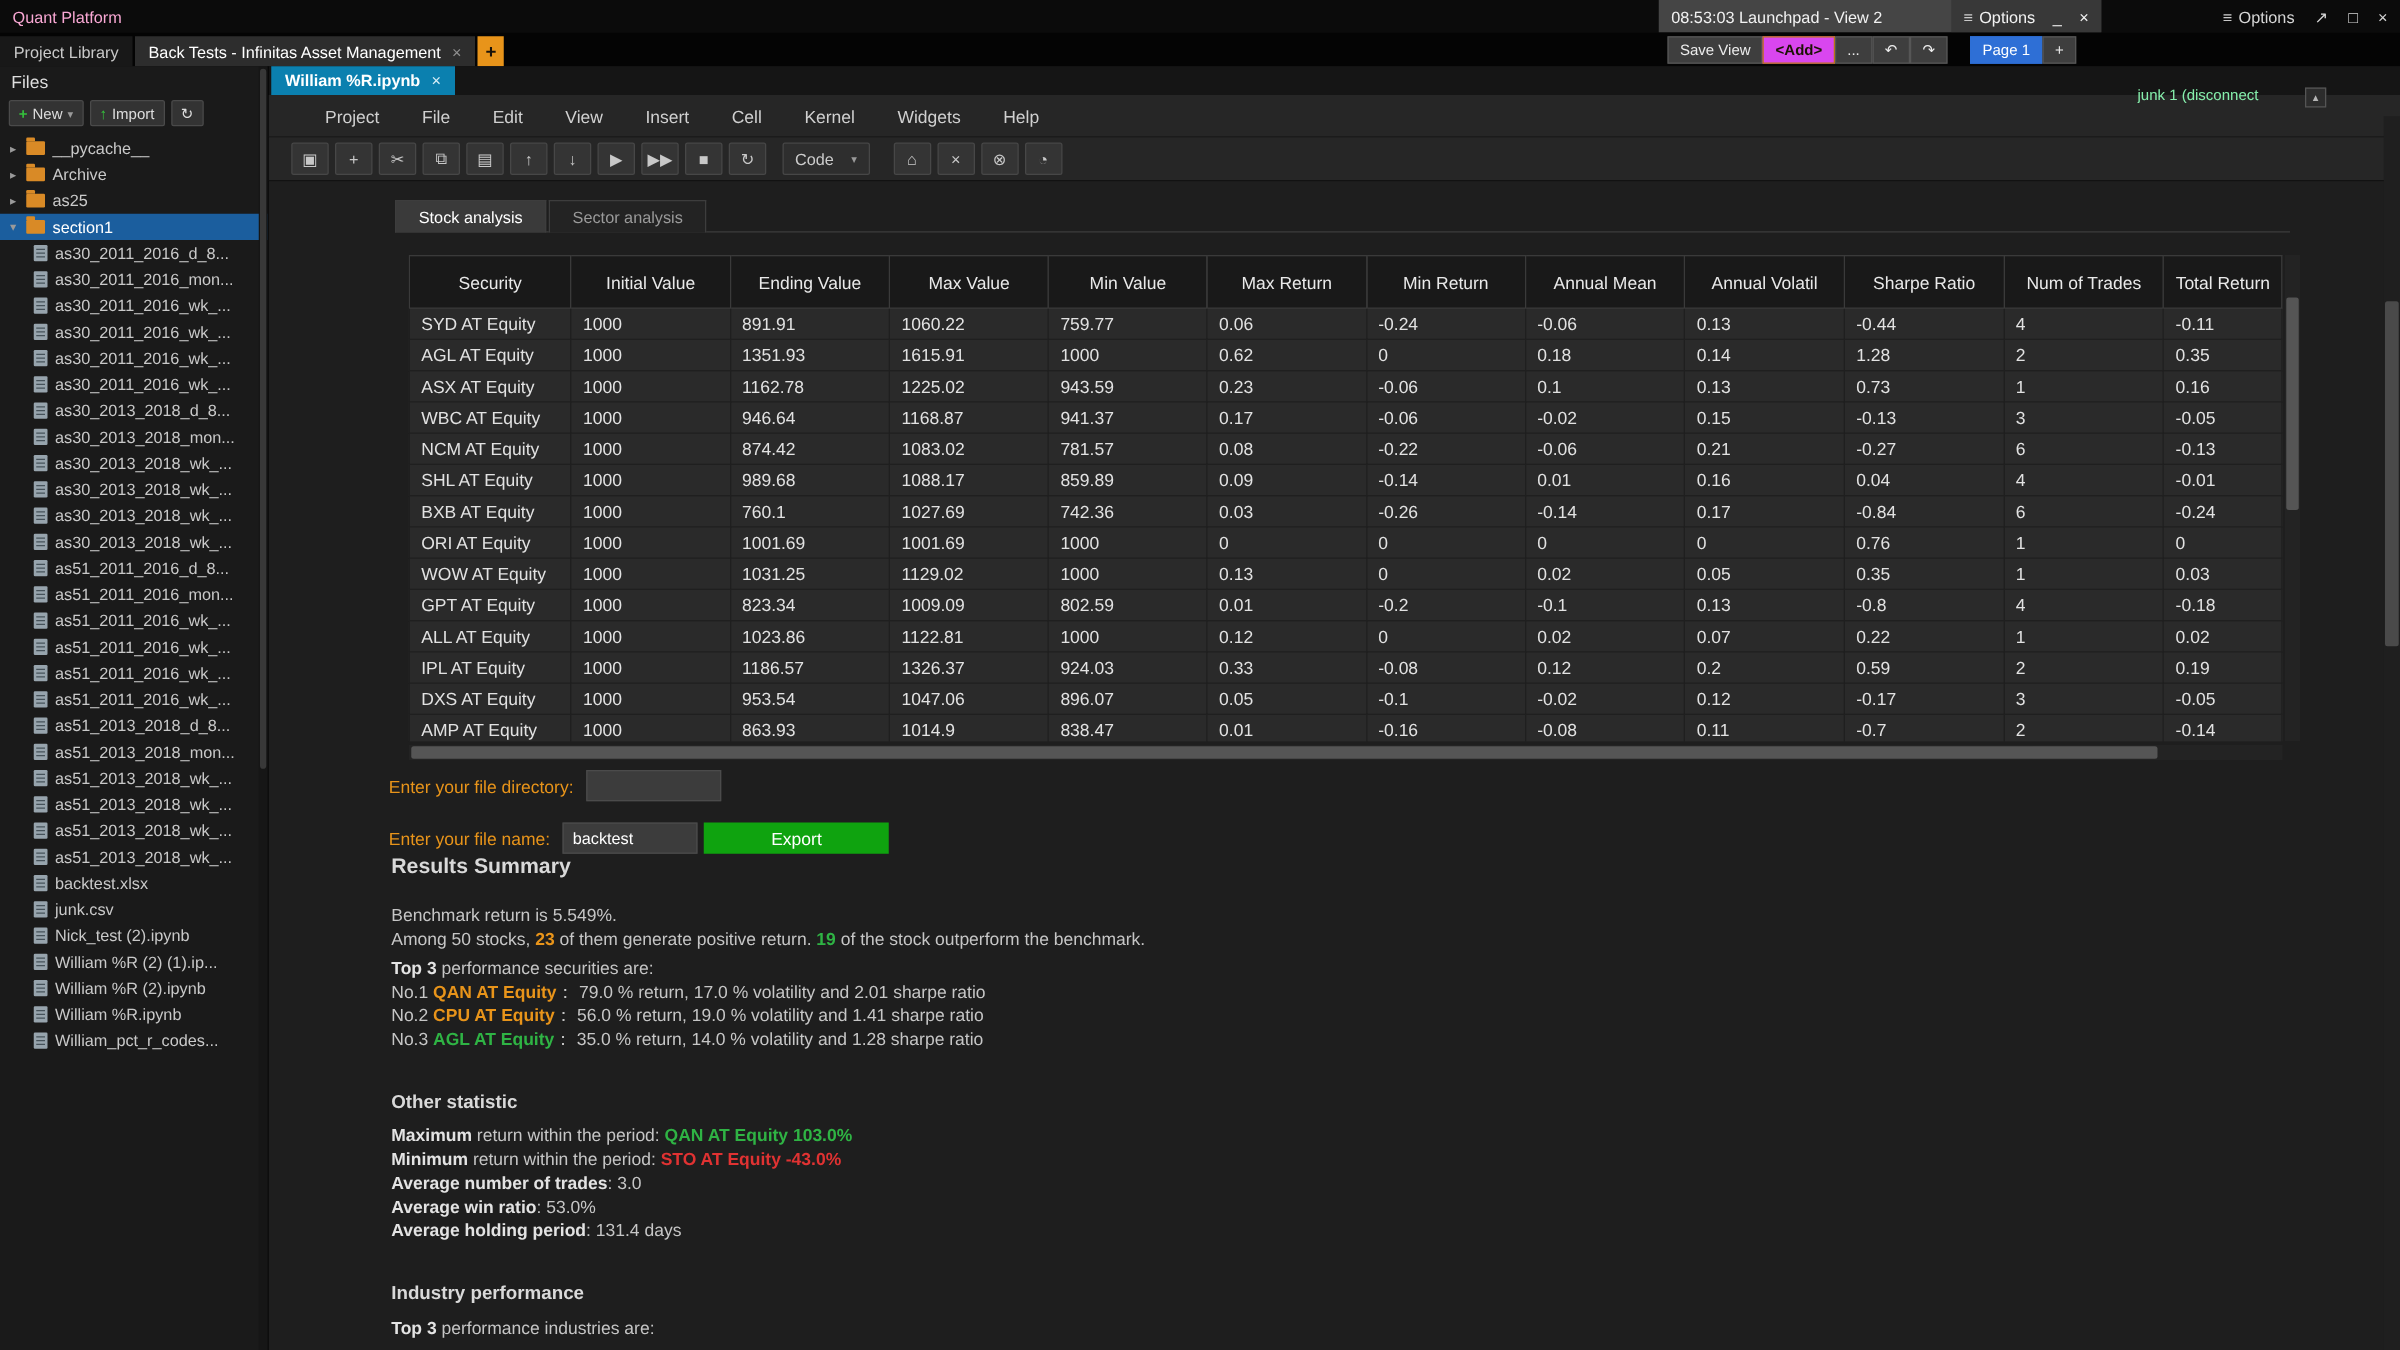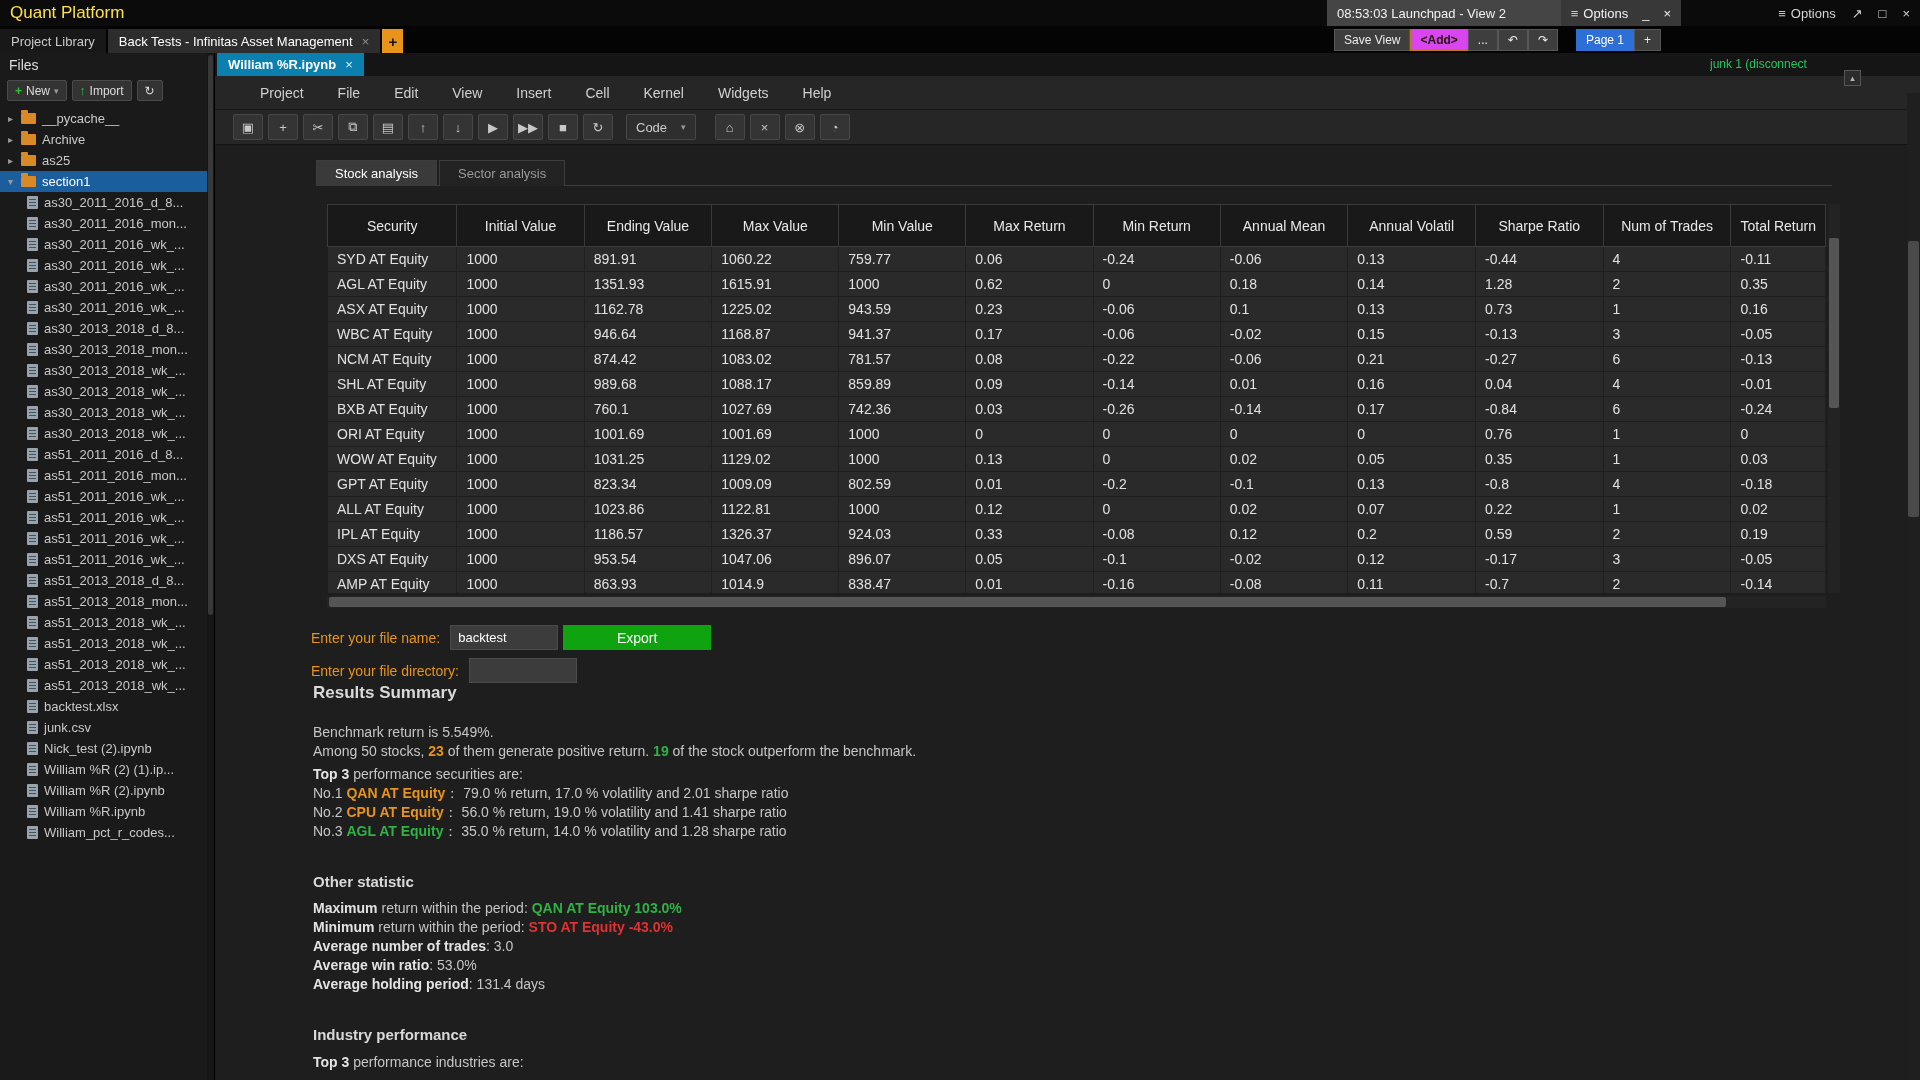--- a/index.html
+++ b/index.html
@@ -1,20 +1,20 @@
 <!DOCTYPE html>
 <html><head>
 <meta charset="utf-8">
 <style>
 *{margin:0;padding:0;box-sizing:border-box}
 html,body{width:1920px;height:1080px;overflow:hidden;background:#121212;font-family:"Liberation Sans",sans-serif;color:#ccc}
 
 
 .titlebar{position:relative;height:26px;background:#0b0b0b;display:flex;align-items:center}
-.app-title{padding-left:10px;font-size:17px;color:#fde047}
+.app-title{padding-left:10px;font-size:13px;color:#f9a8d4}
 .lp-titlebar{position:absolute;left:1327px;top:0;width:354px;height:26px;background:#454545;display:flex;align-items:stretch;color:#f2f2f2;font-size:13px}
 .lp-title{flex:1;display:flex;align-items:center;padding-left:10px;white-space:nowrap}
 .lp-ctrl{display:flex;align-items:center;gap:14px;padding:0 10px;background:#383838}
 .opt{display:flex;align-items:center;gap:5px}
 .corner{position:absolute;right:10px;top:0;height:26px;display:flex;align-items:center;gap:16px;color:#d5d5d5;font-size:13px}
 .icon-glyph{color:#c9c9c9}
 
 
 .row2{position:relative;height:27px;background:#040404;display:flex;align-items:flex-end}
 .ptab{height:24px;display:flex;align-items:center;padding:0 11px;font-size:13px;color:#c9c9c9;background:#181818;margin-right:2px;white-space:nowrap}
@@ -44,21 +44,21 @@
 .file-icon{width:11px;height:13px;background:#97a4ad;margin-right:6px;border-radius:1px;position:relative;flex:none}
 .file-icon::after{content:"";position:absolute;left:2px;top:3px;width:7px;height:1px;background:#46525a;box-shadow:0 3px 0 #46525a,0 6px 0 #46525a}
 .side-scroll{position:absolute;right:0;top:0;bottom:0;width:7px;background:#161616}
 .side-thumb{position:absolute;top:2px;left:1px;width:5px;height:560px;background:#383838;border-radius:3px}
 
 
 .workspace{flex:1;display:flex;flex-direction:column;position:relative;background:#151515}
 .doc-tab-row{height:23px;display:flex;align-items:flex-end;position:relative}
 .doc-tab{height:23px;background:#0b80af;color:#fff;font-size:13px;font-weight:bold;display:flex;align-items:center;padding:0 11px;margin-left:2px}
 .doc-tab .tab-close{color:#d8eef7;font-weight:normal}
-.kernel-status{position:absolute;right:92px;top:4px;font-size:12px;color:#22c55e;width:118px;overflow:hidden;white-space:nowrap}
+.kernel-status{position:absolute;right:92px;top:16px;font-size:12px;color:#86efac;width:118px;overflow:hidden;white-space:nowrap}
 .scrollup-box{position:absolute;right:59px;top:17px;width:17px;height:16px;border:1px solid #555;background:#2c2c2c;color:#b5b5b5;font-size:9px;display:flex;align-items:center;justify-content:center;z-index:3}
 .menubar{height:34px;background:#262626;display:flex;align-items:center;padding-left:28px;border-bottom:1px solid #191919}
 .menu-item{padding:0 17px;font-size:14px;color:#d0d0d0}
 .nb-toolbar{height:35px;background:#262626;display:flex;align-items:center;gap:5px;padding-left:18px;border-bottom:1px solid #121212}
 .tb-btn{width:30px;height:26px;background:#343434;border:1px solid #474747;border-radius:2px;color:#c8c8c8;font-size:13px;display:flex;align-items:center;justify-content:center;white-space:nowrap}
 .cell-type{height:26px;background:#2e2e2e;border:1px solid #474747;border-radius:2px;color:#ccc;font-size:13px;display:flex;align-items:center;gap:14px;padding:0 9px;margin-left:8px}
 .right-group{margin-left:14px;display:flex;gap:5px}
 
 
 .nb-content{flex:1;background:#1e1e1e;padding:15px 0 0 96px;overflow:hidden;position:relative}
@@ -655,28 +655,28 @@
             </table>
         </div>
         <div class="v-scroll">
           <div class="v-thumb"></div>
         </div>
       </div>
       <div class="h-scroll">
         <div class="h-thumb"></div>
       </div>
 
+      <div class="form-row">
+        <span class="form-label">Enter your file directory:</span>
+        <input class="form-input" value="" style="">
+      </div>
       <div class="form-row first">
         <span class="form-label">Enter your file name:</span>
         <input class="form-input" value="backtest" style="">
         <div class="export-btn">Export</div>
-      </div>
-      <div class="form-row">
-        <span class="form-label">Enter your file directory:</span>
-        <input class="form-input" value="" style="">
       </div>
 
       <div class="results">
         <h2>Results Summary</h2>
         <p class="r-line mt20">Benchmark return is 5.549%.</p>
         <p class="r-line" id="among-line"><span>Among 50 stocks, </span><span class="c-orange">23</span><span> of them generate positive return. </span><span class="c-green">19</span><span> of the stock outperform the benchmark.</span></p>
         <p class="r-line mt4" id="top3-intro"><span class="b ">Top 3</span><span> performance securities are:</span></p>
         <div id="top3-list">
             <p class="r-line"><span>No.1 </span><span class="c-orange">QAN AT Equity</span><span>：  79.0 % return, 17.0 % volatility and 2.01 sharpe ratio</span></p>
             <p class="r-line"><span>No.2 </span><span class="c-orange">CPU AT Equity</span><span>：  56.0 % return, 19.0 % volatility and 1.41 sharpe ratio</span></p>

